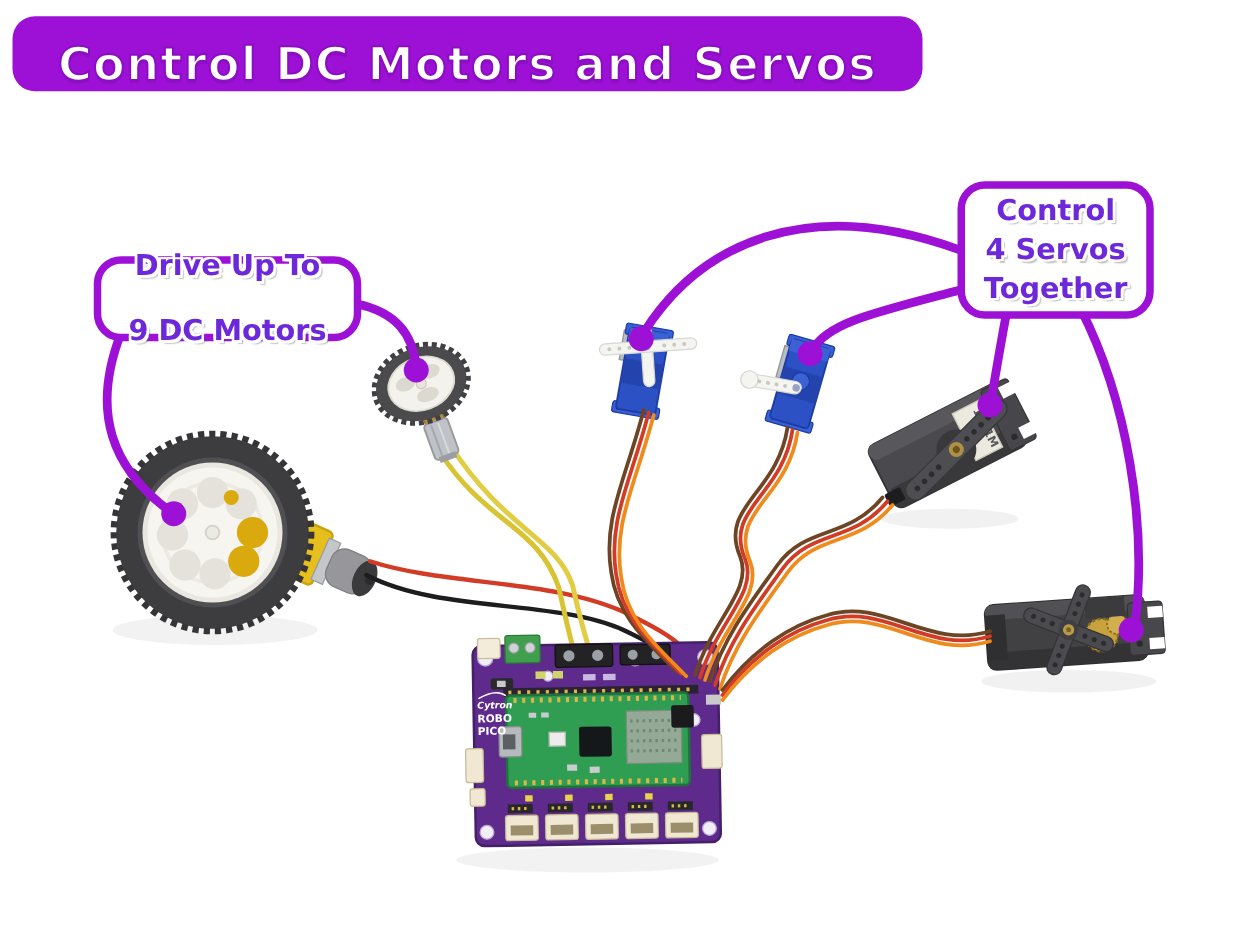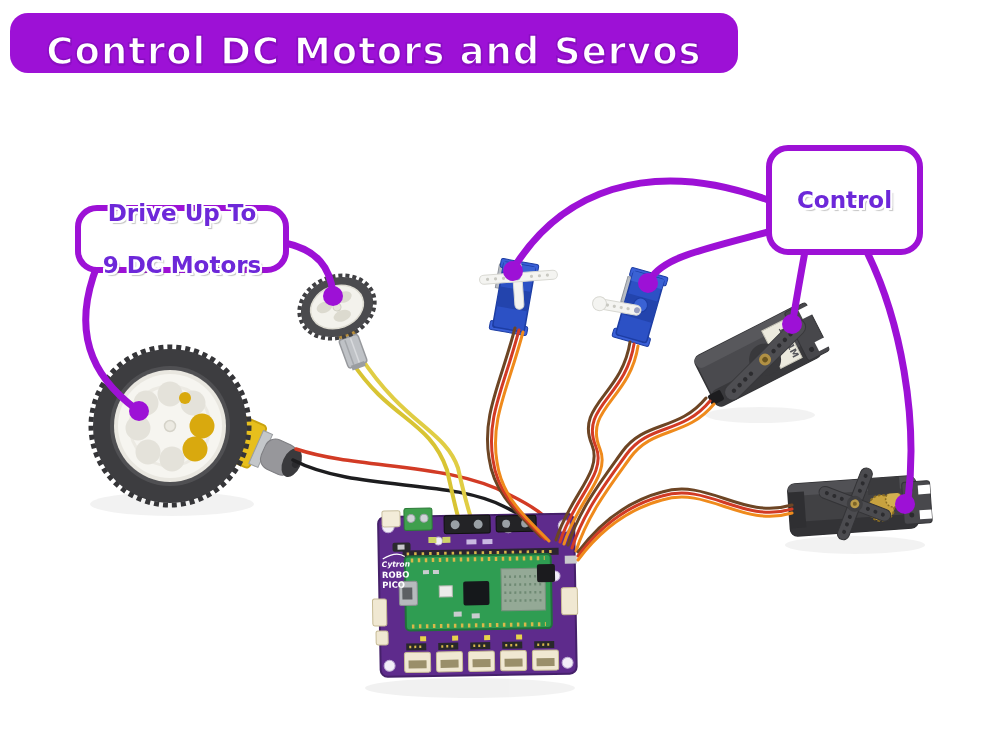--- a/index.html
+++ b/index.html
@@ -383,15 +383,17 @@
   <span>Control DC Motors and Servos</span>
 </div>
 
 <div class="callout co-dc">
   <div class="ln">Drive Up To</div>
   <div class="ln">9 DC Motors</div>
 </div>
 
 <div class="callout co-sv">
   <div class="ln">Control</div>
+  <div class="ln">4 Servos</div>
+  <div class="ln">Together</div>
 </div>
 
 </div>
 
 </body></html>

